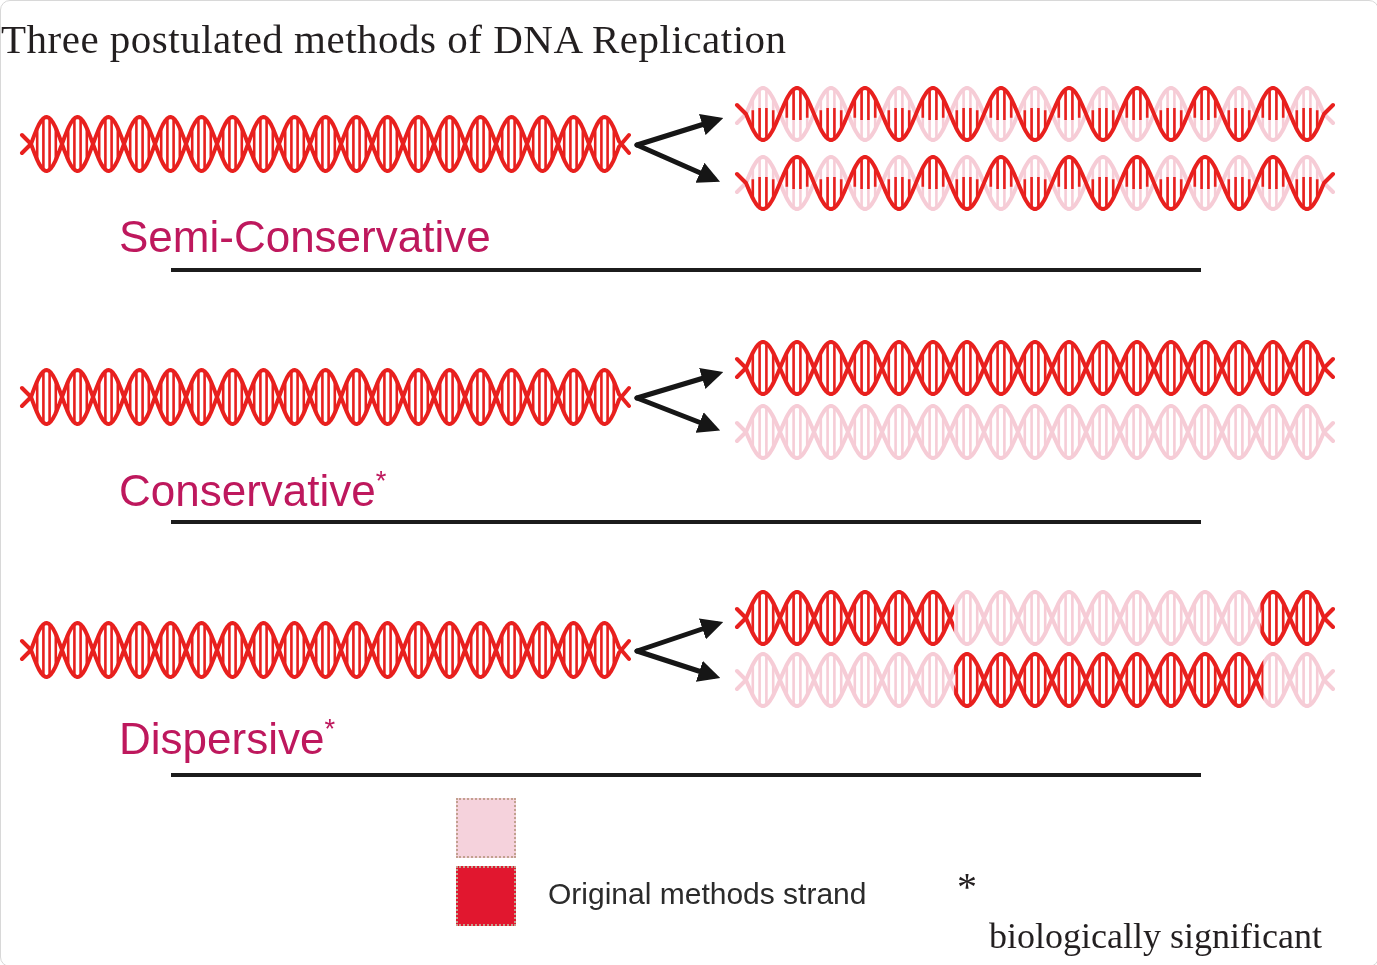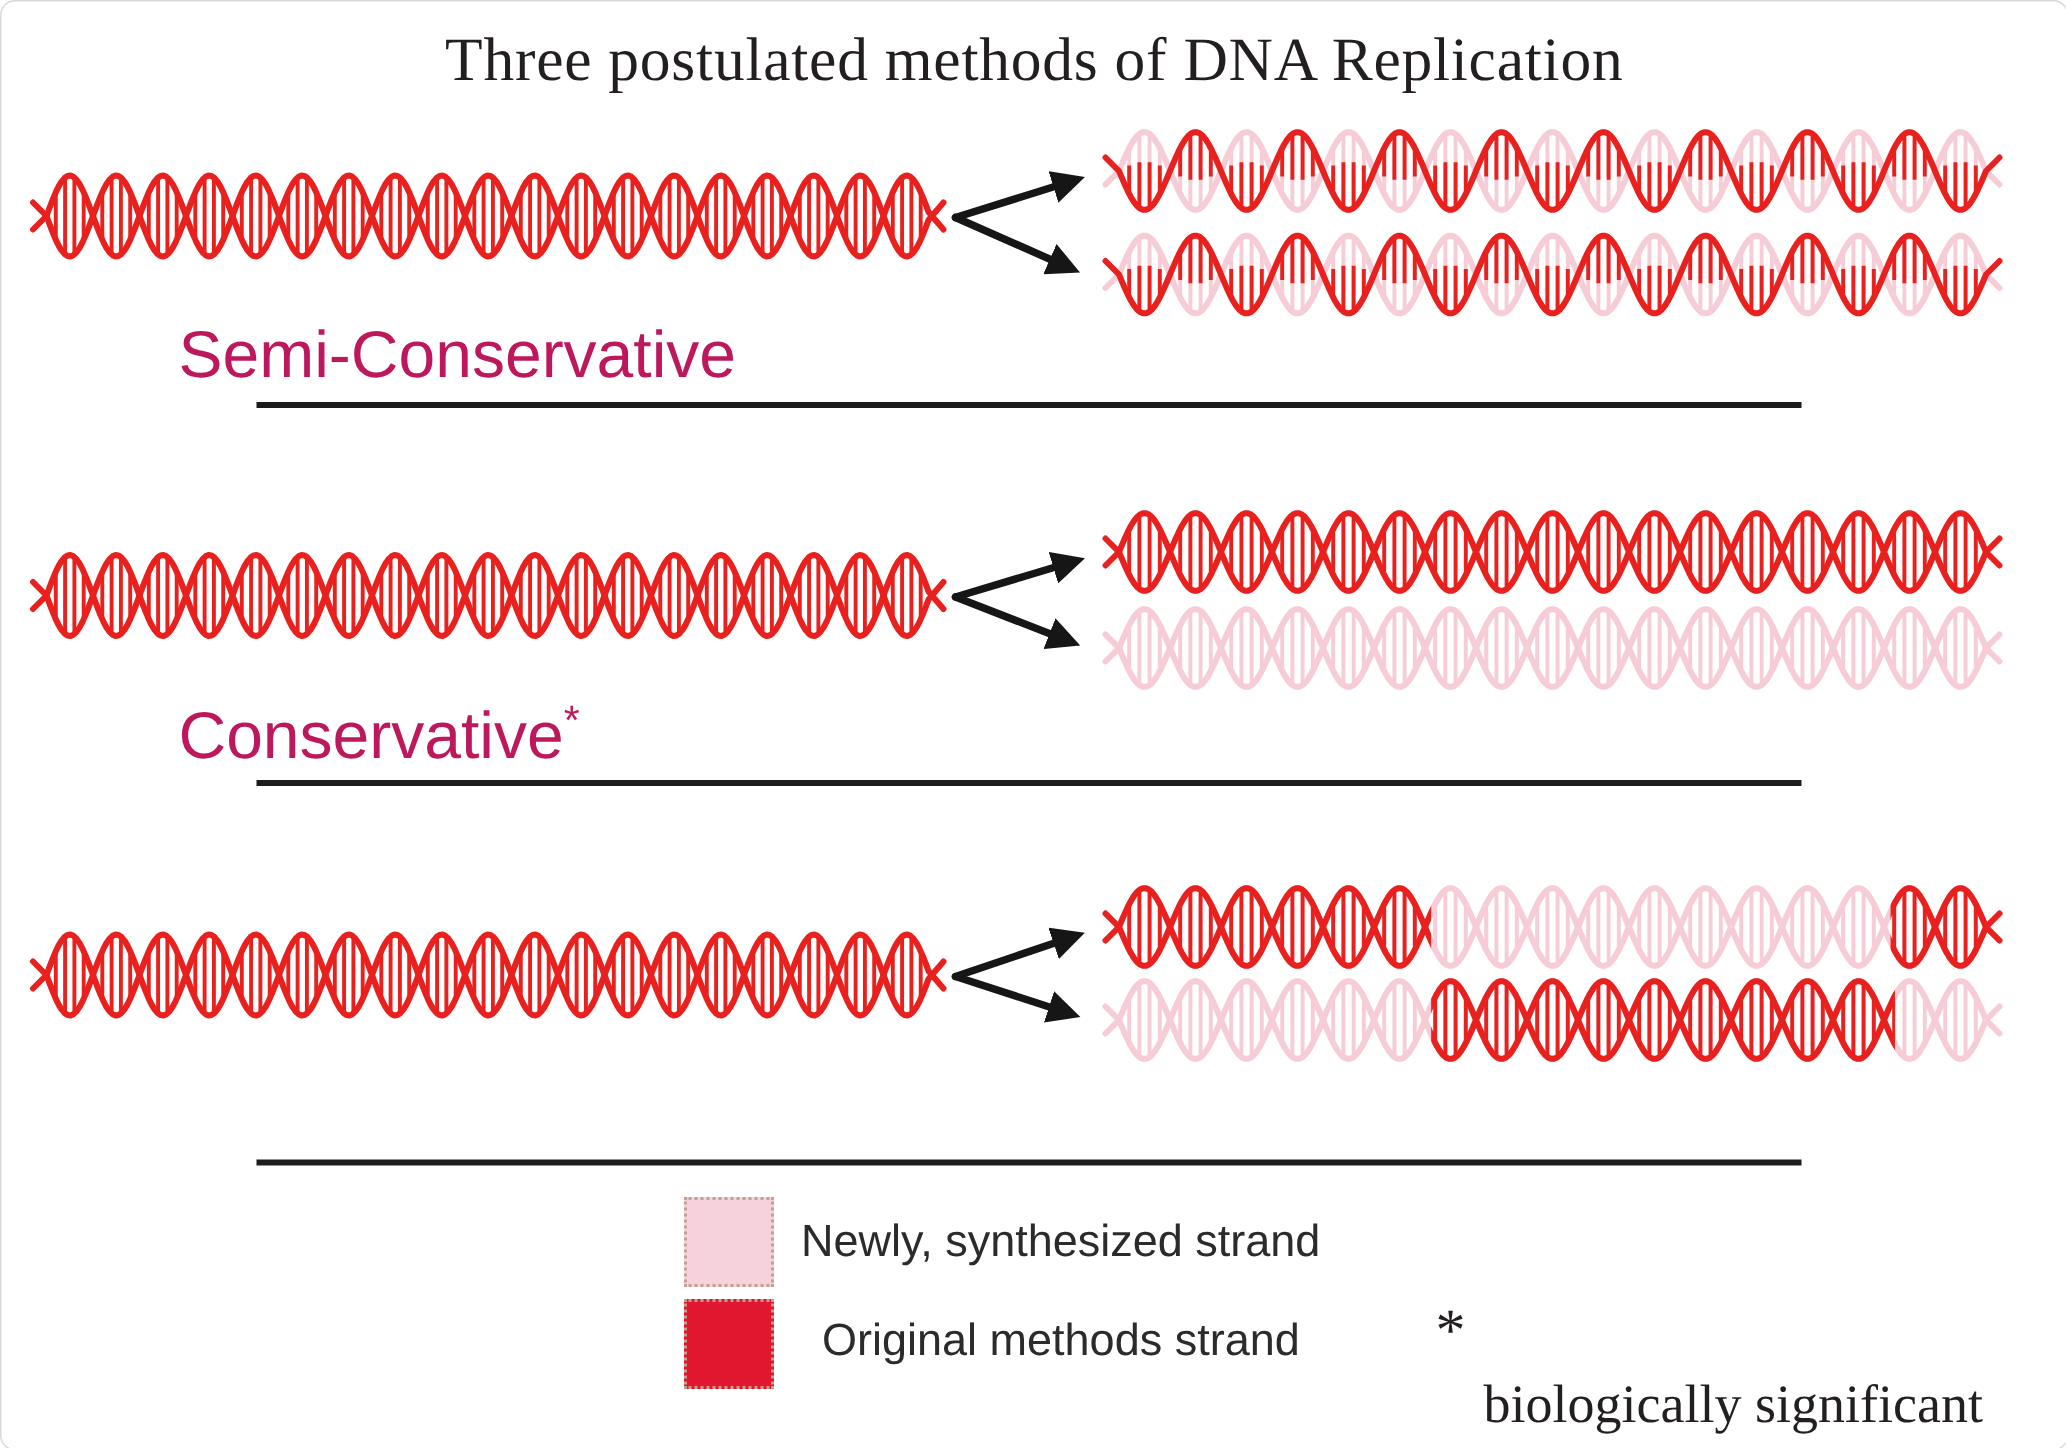--- a/index.html
+++ b/index.html
@@ -7,21 +7,20 @@
     position:relative;
     width:1377px;height:965px;
     background:#ffffff;
     border:1px solid #d8d8d8;
     border-radius:10px;
     overflow:hidden;
     font-family:"Liberation Sans", sans-serif;
   }
   .title{
     position:absolute;left:0;right:0;top:14px;
-    text-align:center;
     font-family:"Liberation Serif", serif;
     font-size:41px;
     color:#231f20;
     letter-spacing:0.5px;
   }
   #helix-svg{position:absolute;left:0;top:0;}
   .method-label{
     position:absolute;left:118px;
     font-size:44px;
     color:#be185d;
@@ -153,27 +152,27 @@
             <path d="M 736 688 L 745 679 L 747 674.2 L 749 669.6 L 751 665.3 L 753 661.5 L 755 658.3 L 757 655.7 L 759 654.0 L 761 653.1 L 763 653.1 L 765 654.0 L 767 655.7 L 769 658.3 L 771 661.5 L 773 665.3 L 775 669.6 L 777 674.2 L 779 679.0 L 781 683.8 L 783 688.4 L 785 692.7 L 787 696.5 L 789 699.7 L 791 702.3 L 793 704.0 L 795 704.9 L 797 704.9 L 799 704.0 L 801 702.3 L 803 699.7 L 805 696.5 L 807 692.7 L 809 688.4 L 811 683.8 L 813 679.0 L 815 674.2 L 817 669.6 L 819 665.3 L 821 661.5 L 823 658.3 L 825 655.7 L 827 654.0 L 829 653.1 L 831 653.1 L 833 654.0 L 835 655.7 L 837 658.3 L 839 661.5 L 841 665.3 L 843 669.6 L 845 674.2 L 847 679.0 L 849 683.8 L 851 688.4 L 853 692.7 L 855 696.5 L 857 699.7 L 859 702.3 L 861 704.0 L 863 704.9 L 865 704.9 L 867 704.0 L 869 702.3 L 871 699.7 L 873 696.5 L 875 692.7 L 877 688.4 L 879 683.8 L 881 679.0 L 883 674.2 L 885 669.6 L 887 665.3 L 889 661.5 L 891 658.3 L 893 655.7 L 895 654.0 L 897 653.1 L 899 653.1 L 901 654.0 L 903 655.7 L 905 658.3 L 907 661.5 L 909 665.3 L 911 669.6 L 913 674.2 L 915 679.0 L 917 683.8 L 919 688.4 L 921 692.7 L 923 696.5 L 925 699.7 L 927 702.3 L 929 704.0 L 931 704.9 L 933 704.9 L 935 704.0 L 937 702.3 L 939 699.7 L 941 696.5 L 943 692.7 L 945 688.4 L 947 683.8 L 949 679.0 L 951 674.2 L 953 669.6 L 955 665.3 L 957 661.5 L 959 658.3 L 961 655.7 L 963 654.0 L 965 653.1 L 967 653.1 L 969 654.0 L 971 655.7 L 973 658.3 L 975 661.5 L 977 665.3 L 979 669.6 L 981 674.2 L 983 679.0 L 985 683.8 L 987 688.4 L 989 692.7 L 991 696.5 L 993 699.7 L 995 702.3 L 997 704.0 L 999 704.9 L 1001 704.9 L 1003 704.0 L 1005 702.3 L 1007 699.7 L 1009 696.5 L 1011 692.7 L 1013 688.4 L 1015 683.8 L 1017 679.0 L 1019 674.2 L 1021 669.6 L 1023 665.3 L 1025 661.5 L 1027 658.3 L 1029 655.7 L 1031 654.0 L 1033 653.1 L 1035 653.1 L 1037 654.0 L 1039 655.7 L 1041 658.3 L 1043 661.5 L 1045 665.3 L 1047 669.6 L 1049 674.2 L 1051 679.0 L 1053 683.8 L 1055 688.4 L 1057 692.7 L 1059 696.5 L 1061 699.7 L 1063 702.3 L 1065 704.0 L 1067 704.9 L 1069 704.9 L 1071 704.0 L 1073 702.3 L 1075 699.7 L 1077 696.5 L 1079 692.7 L 1081 688.4 L 1083 683.8 L 1085 679.0 L 1087 674.2 L 1089 669.6 L 1091 665.3 L 1093 661.5 L 1095 658.3 L 1097 655.7 L 1099 654.0 L 1101 653.1 L 1103 653.1 L 1105 654.0 L 1107 655.7 L 1109 658.3 L 1111 661.5 L 1113 665.3 L 1115 669.6 L 1117 674.2 L 1119 679.0 L 1121 683.8 L 1123 688.4 L 1125 692.7 L 1127 696.5 L 1129 699.7 L 1131 702.3 L 1133 704.0 L 1135 704.9 L 1137 704.9 L 1139 704.0 L 1141 702.3 L 1143 699.7 L 1145 696.5 L 1147 692.7 L 1149 688.4 L 1151 683.8 L 1153 679.0 L 1155 674.2 L 1157 669.6 L 1159 665.3 L 1161 661.5 L 1163 658.3 L 1165 655.7 L 1167 654.0 L 1169 653.1 L 1171 653.1 L 1173 654.0 L 1175 655.7 L 1177 658.3 L 1179 661.5 L 1181 665.3 L 1183 669.6 L 1185 674.2 L 1187 679.0 L 1189 683.8 L 1191 688.4 L 1193 692.7 L 1195 696.5 L 1197 699.7 L 1199 702.3 L 1201 704.0 L 1203 704.9 L 1205 704.9 L 1207 704.0 L 1209 702.3 L 1211 699.7 L 1213 696.5 L 1215 692.7 L 1217 688.4 L 1219 683.8 L 1221 679.0 L 1223 674.2 L 1225 669.6 L 1227 665.3 L 1229 661.5 L 1231 658.3 L 1233 655.7 L 1235 654.0 L 1237 653.1 L 1239 653.1 L 1241 654.0 L 1243 655.7 L 1245 658.3 L 1247 661.5 L 1249 665.3 L 1251 669.6 L 1253 674.2 L 1255 679.0 L 1257 683.8 L 1259 688.4 L 1261 692.7 L 1263 696.5 L 1265 699.7 L 1267 702.3 L 1269 704.0 L 1271 704.9 L 1273 704.9 L 1275 704.0 L 1277 702.3 L 1279 699.7 L 1281 696.5 L 1283 692.7 L 1285 688.4 L 1287 683.8 L 1289 679.0 L 1291 674.2 L 1293 669.6 L 1295 665.3 L 1297 661.5 L 1299 658.3 L 1301 655.7 L 1303 654.0 L 1305 653.1 L 1307 653.1 L 1309 654.0 L 1311 655.7 L 1313 658.3 L 1315 661.5 L 1317 665.3 L 1319 669.6 L 1321 674.2 L 1323 679.0 L 1332 688" fill="none" stroke="#e8201e" stroke-width="4" stroke-linecap="round" stroke-linejoin="round"></path>
             <path d="M 751.8 694.3 L 751.8 663.7 M 758.6 703.7 L 758.6 654.3 M 765.4 703.7 L 765.4 654.3 M 772.2 694.3 L 772.2 663.7 M 785.8 663.7 L 785.8 694.3 M 792.6 654.3 L 792.6 703.7 M 799.4 654.3 L 799.4 703.7 M 806.2 663.7 L 806.2 694.3 M 819.8 694.3 L 819.8 663.7 M 826.6 703.7 L 826.6 654.3 M 833.4 703.7 L 833.4 654.3 M 840.2 694.3 L 840.2 663.7 M 853.8 663.7 L 853.8 694.3 M 860.6 654.3 L 860.6 703.7 M 867.4 654.3 L 867.4 703.7 M 874.2 663.7 L 874.2 694.3 M 887.8 694.3 L 887.8 663.7 M 894.6 703.7 L 894.6 654.3 M 901.4 703.7 L 901.4 654.3 M 908.2 694.3 L 908.2 663.7 M 921.8 663.7 L 921.8 694.3 M 928.6 654.3 L 928.6 703.7 M 935.4 654.3 L 935.4 703.7 M 942.2 663.7 L 942.2 694.3 M 955.8 694.3 L 955.8 663.7 M 962.6 703.7 L 962.6 654.3 M 969.4 703.7 L 969.4 654.3 M 976.2 694.3 L 976.2 663.7 M 989.8 663.7 L 989.8 694.3 M 996.6 654.3 L 996.6 703.7 M 1003.4 654.3 L 1003.4 703.7 M 1010.2 663.7 L 1010.2 694.3 M 1023.8 694.3 L 1023.8 663.7 M 1030.6 703.7 L 1030.6 654.3 M 1037.4 703.7 L 1037.4 654.3 M 1044.2 694.3 L 1044.2 663.7 M 1057.8 663.7 L 1057.8 694.3 M 1064.6 654.3 L 1064.6 703.7 M 1071.4 654.3 L 1071.4 703.7 M 1078.2 663.7 L 1078.2 694.3 M 1091.8 694.3 L 1091.8 663.7 M 1098.6 703.7 L 1098.6 654.3 M 1105.4 703.7 L 1105.4 654.3 M 1112.2 694.3 L 1112.2 663.7 M 1125.8 663.7 L 1125.8 694.3 M 1132.6 654.3 L 1132.6 703.7 M 1139.4 654.3 L 1139.4 703.7 M 1146.2 663.7 L 1146.2 694.3 M 1159.8 694.3 L 1159.8 663.7 M 1166.6 703.7 L 1166.6 654.3 M 1173.4 703.7 L 1173.4 654.3 M 1180.2 694.3 L 1180.2 663.7 M 1193.8 663.7 L 1193.8 694.3 M 1200.6 654.3 L 1200.6 703.7 M 1207.4 654.3 L 1207.4 703.7 M 1214.2 663.7 L 1214.2 694.3 M 1227.8 694.3 L 1227.8 663.7 M 1234.6 703.7 L 1234.6 654.3 M 1241.4 703.7 L 1241.4 654.3 M 1248.2 694.3 L 1248.2 663.7 M 1261.8 663.7 L 1261.8 694.3 M 1268.6 654.3 L 1268.6 703.7 M 1275.4 654.3 L 1275.4 703.7 M 1282.2 663.7 L 1282.2 694.3 M 1295.8 694.3 L 1295.8 663.7 M 1302.6 703.7 L 1302.6 654.3 M 1309.4 703.7 L 1309.4 654.3 M 1316.2 694.3 L 1316.2 663.7 " fill="none" stroke="#e8201e" stroke-width="2.6"></path>
             <path d="M 736 670 L 745 679 L 747 683.8 L 749 688.4 L 751 692.7 L 753 696.5 L 755 699.7 L 757 702.3 L 759 704.0 L 761 704.9 L 763 704.9 L 765 704.0 L 767 702.3 L 769 699.7 L 771 696.5 L 773 692.7 L 775 688.4 L 777 683.8 L 779 679.0 L 781 674.2 L 783 669.6 L 785 665.3 L 787 661.5 L 789 658.3 L 791 655.7 L 793 654.0 L 795 653.1 L 797 653.1 L 799 654.0 L 801 655.7 L 803 658.3 L 805 661.5 L 807 665.3 L 809 669.6 L 811 674.2 L 813 679.0 L 815 683.8 L 817 688.4 L 819 692.7 L 821 696.5 L 823 699.7 L 825 702.3 L 827 704.0 L 829 704.9 L 831 704.9 L 833 704.0 L 835 702.3 L 837 699.7 L 839 696.5 L 841 692.7 L 843 688.4 L 845 683.8 L 847 679.0 L 849 674.2 L 851 669.6 L 853 665.3 L 855 661.5 L 857 658.3 L 859 655.7 L 861 654.0 L 863 653.1 L 865 653.1 L 867 654.0 L 869 655.7 L 871 658.3 L 873 661.5 L 875 665.3 L 877 669.6 L 879 674.2 L 881 679.0 L 883 683.8 L 885 688.4 L 887 692.7 L 889 696.5 L 891 699.7 L 893 702.3 L 895 704.0 L 897 704.9 L 899 704.9 L 901 704.0 L 903 702.3 L 905 699.7 L 907 696.5 L 909 692.7 L 911 688.4 L 913 683.8 L 915 679.0 L 917 674.2 L 919 669.6 L 921 665.3 L 923 661.5 L 925 658.3 L 927 655.7 L 929 654.0 L 931 653.1 L 933 653.1 L 935 654.0 L 937 655.7 L 939 658.3 L 941 661.5 L 943 665.3 L 945 669.6 L 947 674.2 L 949 679.0 L 951 683.8 L 953 688.4 L 955 692.7 L 957 696.5 L 959 699.7 L 961 702.3 L 963 704.0 L 965 704.9 L 967 704.9 L 969 704.0 L 971 702.3 L 973 699.7 L 975 696.5 L 977 692.7 L 979 688.4 L 981 683.8 L 983 679.0 L 985 674.2 L 987 669.6 L 989 665.3 L 991 661.5 L 993 658.3 L 995 655.7 L 997 654.0 L 999 653.1 L 1001 653.1 L 1003 654.0 L 1005 655.7 L 1007 658.3 L 1009 661.5 L 1011 665.3 L 1013 669.6 L 1015 674.2 L 1017 679.0 L 1019 683.8 L 1021 688.4 L 1023 692.7 L 1025 696.5 L 1027 699.7 L 1029 702.3 L 1031 704.0 L 1033 704.9 L 1035 704.9 L 1037 704.0 L 1039 702.3 L 1041 699.7 L 1043 696.5 L 1045 692.7 L 1047 688.4 L 1049 683.8 L 1051 679.0 L 1053 674.2 L 1055 669.6 L 1057 665.3 L 1059 661.5 L 1061 658.3 L 1063 655.7 L 1065 654.0 L 1067 653.1 L 1069 653.1 L 1071 654.0 L 1073 655.7 L 1075 658.3 L 1077 661.5 L 1079 665.3 L 1081 669.6 L 1083 674.2 L 1085 679.0 L 1087 683.8 L 1089 688.4 L 1091 692.7 L 1093 696.5 L 1095 699.7 L 1097 702.3 L 1099 704.0 L 1101 704.9 L 1103 704.9 L 1105 704.0 L 1107 702.3 L 1109 699.7 L 1111 696.5 L 1113 692.7 L 1115 688.4 L 1117 683.8 L 1119 679.0 L 1121 674.2 L 1123 669.6 L 1125 665.3 L 1127 661.5 L 1129 658.3 L 1131 655.7 L 1133 654.0 L 1135 653.1 L 1137 653.1 L 1139 654.0 L 1141 655.7 L 1143 658.3 L 1145 661.5 L 1147 665.3 L 1149 669.6 L 1151 674.2 L 1153 679.0 L 1155 683.8 L 1157 688.4 L 1159 692.7 L 1161 696.5 L 1163 699.7 L 1165 702.3 L 1167 704.0 L 1169 704.9 L 1171 704.9 L 1173 704.0 L 1175 702.3 L 1177 699.7 L 1179 696.5 L 1181 692.7 L 1183 688.4 L 1185 683.8 L 1187 679.0 L 1189 674.2 L 1191 669.6 L 1193 665.3 L 1195 661.5 L 1197 658.3 L 1199 655.7 L 1201 654.0 L 1203 653.1 L 1205 653.1 L 1207 654.0 L 1209 655.7 L 1211 658.3 L 1213 661.5 L 1215 665.3 L 1217 669.6 L 1219 674.2 L 1221 679.0 L 1223 683.8 L 1225 688.4 L 1227 692.7 L 1229 696.5 L 1231 699.7 L 1233 702.3 L 1235 704.0 L 1237 704.9 L 1239 704.9 L 1241 704.0 L 1243 702.3 L 1245 699.7 L 1247 696.5 L 1249 692.7 L 1251 688.4 L 1253 683.8 L 1255 679.0 L 1257 674.2 L 1259 669.6 L 1261 665.3 L 1263 661.5 L 1265 658.3 L 1267 655.7 L 1269 654.0 L 1271 653.1 L 1273 653.1 L 1275 654.0 L 1277 655.7 L 1279 658.3 L 1281 661.5 L 1283 665.3 L 1285 669.6 L 1287 674.2 L 1289 679.0 L 1291 683.8 L 1293 688.4 L 1295 692.7 L 1297 696.5 L 1299 699.7 L 1301 702.3 L 1303 704.0 L 1305 704.9 L 1307 704.9 L 1309 704.0 L 1311 702.3 L 1313 699.7 L 1315 696.5 L 1317 692.7 L 1319 688.4 L 1321 683.8 L 1323 679.0 L 1332 670" fill="none" stroke="#e8201e" stroke-width="4" stroke-linecap="round" stroke-linejoin="round"></path>
           </g>
         </g>
       </g>
     </svg>
 
   <div class="method-label" style="top:214px"><span>Semi-Conservative</span><sup class="ast"></sup></div>
   <div class="method-label" style="top:468px"><span>Conservative</span><sup class="ast">*</sup></div>
+  <div class="method-label" style="top:716px"><span>Dispersive</span><sup class="ast">*</sup></div>
 
   <div class="rule" style="top:267px"></div>
   <div class="rule" style="top:519px"></div>
   <div class="rule" style="top:772px"></div>
 
   <div class="legend-swatch" id="sw-pink" style="top: 797px; background: rgb(245, 210, 220);"></div>
-  <div class="legend-label" style="left:533px;top:810px">Newly, synthesized strand</div>
   <div class="legend-swatch" id="sw-red" style="top: 865px; background: rgb(225, 23, 47);"></div>
   <div class="legend-label" style="left:547px;top:876px">Original methods strand</div>
 
   <div class="footnote">
     <span class="mark">*</span>
     <span class="lines">
       <br>
       <span>biologically significant</span>
     </span>
   </div>

